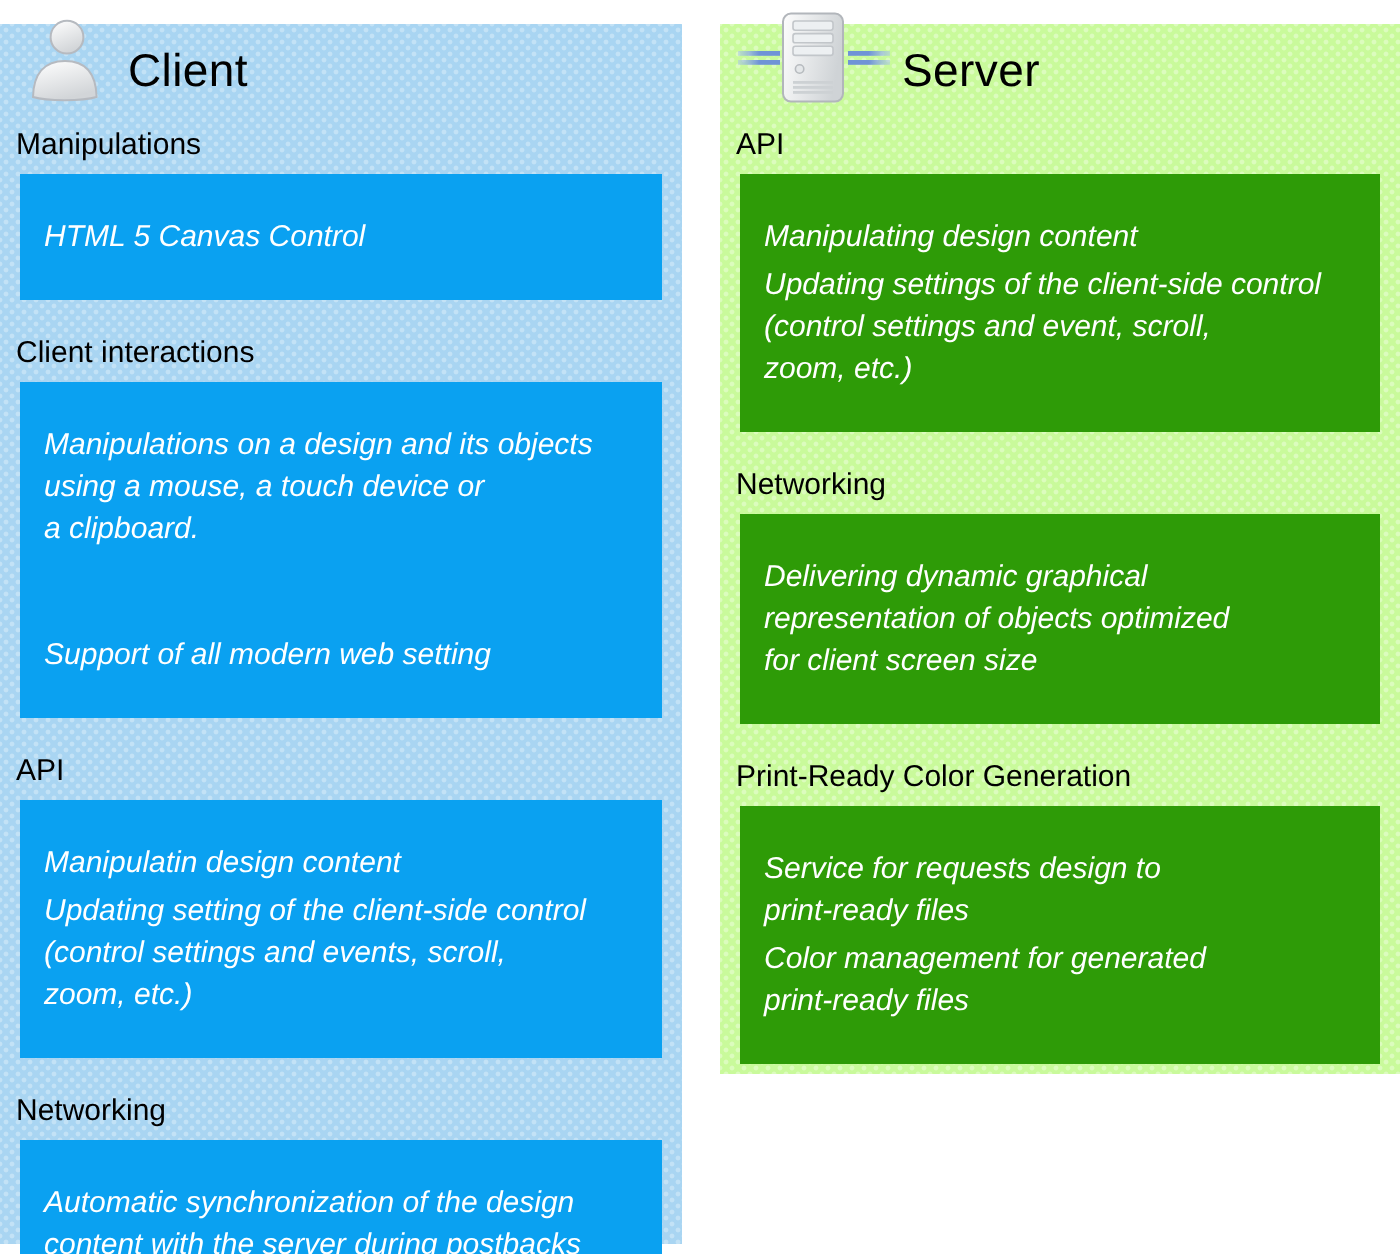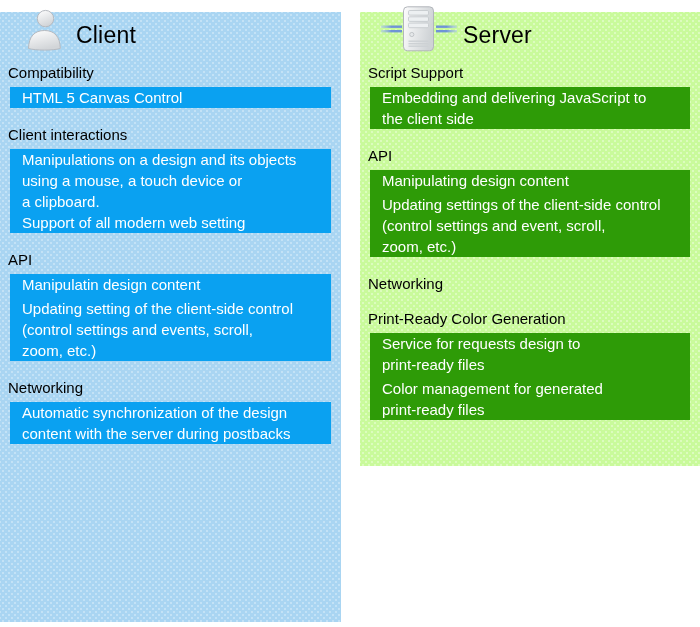--- a/index.html
+++ b/index.html
@@ -23,33 +23,33 @@
     background-color: var(--client-panel-bg);
     background-image:
       radial-gradient(rgba(255,255,255,.30) 1px, transparent 1.4px),
       radial-gradient(rgba(255,255,255,.30) 1px, transparent 1.4px);
     background-size: 6px 6px;
     background-position: 0 0, 3px 3px;
   }
   .panel.server {
     left: 360px;
     width: 340px;
-    height: 454px;
+    height: 525px;
     background-color: var(--server-panel-bg);
     background-image:
       radial-gradient(rgba(255,255,255,.35) 1px, transparent 1.4px),
       radial-gradient(rgba(255,255,255,.35) 1px, transparent 1.4px);
     background-size: 6px 6px;
     background-position: 0 0, 3px 3px;
   }
   .panel-header {
     display: flex;
     align-items: center;
     height: 46px;
-    padding-left: 24px;
+    padding-left: 12px;
   }
   .panel-header .icon-wrap { flex: 0 0 auto; line-height: 0; }
   .client .icon-wrap svg { margin-top: -11px; }
   .server .icon-wrap { margin-left: -3px; }
   .server .icon-wrap svg { margin-top: -12px; }
   .panel-title {
     margin: 0 0 0 12px;
     font-size: 23px;
     font-weight: 400;
     color: #000000;
@@ -58,24 +58,25 @@
   .server .panel-title { margin-left: 6px; }
   .section-label {
     font-size: 15px;
     color: #000000;
     line-height: 17px;
     margin: 18px 10px 6px 8px;
   }
   .section:first-child .section-label { margin-top: 6px; }
   .section-box {
     margin: 0 10px;
-    padding: 0 12px;
+    padding: 21px 12px;
     font-size: 15px;
     line-height: 21px;
     color: #ffffff;
+    font-style: italic;
   }
   .client .section-box { background: var(--client-box-bg); }
   .server .section-box { background: var(--server-box-bg); }
   .section-box p { margin: 0; white-space: pre-line; }
   .section-box p + p { margin-top: 3px; }
 </style>
 </head>
 <body>
 
 <div class="canvas" style="--client-panel-bg: #a9d5f2; --client-box-bg: #0aa1f1; --server-panel-bg: #c9fa9b; --server-box-bg: #2e9b07;">
@@ -91,21 +92,21 @@
             </linearGradient>
           </defs>
           <circle cx="21.5" cy="9.6" r="8.2" fill="url(#pg)" stroke="#b6bac0" stroke-width="1"></circle>
           <path d="M4.5 39.5 C4.8 27.5 10.5 21.5 20.5 21.5 C30.5 21.5 36 27.5 36.3 39.5 C29 41.6 11.5 41.6 4.5 39.5 Z" fill="url(#pg)" stroke="#b6bac0" stroke-width="1"></path>
         </svg>
       </span>
       <h1 class="panel-title">Client</h1>
     </header>
     <div class="sections">
   <div class="section">
-    <div class="section-label">Compatibility</div>
+    <div class="section-label">Manipulations</div>
     <div class="section-box">
             <p>HTML 5 Canvas Control</p>
           </div>
   </div>
 
   <div class="section">
     <div class="section-label">Client interactions</div>
     <div class="section-box">
             <p>Manipulations on a design and its objects
 using a mouse, a touch device or
@@ -171,40 +172,38 @@
           <g fill="#cdd1d4">
             <rect x="27.5" y="34.5" width="20" height="1.4"></rect>
             <rect x="27.5" y="37" width="20" height="1.4"></rect>
             <rect x="27.5" y="39.5" width="20" height="1.4"></rect>
           </g>
         </svg>
       </span>
       <h1 class="panel-title">Server</h1>
     </header>
     <div class="sections">
-  <div class="section">
-    <div class="section-label">Script Support</div>
-    <div class="section-box">
-            <p>Embedding and delivering JavaScript to
-the client side</p>
-          </div>
-  </div>
 
   <div class="section">
     <div class="section-label">API</div>
     <div class="section-box">
             <p>Manipulating design content</p>
             <p>Updating settings of the client-side control
 (control settings and event, scroll,
 zoom, etc.)</p>
           </div>
   </div>
 
   <div class="section">
     <div class="section-label">Networking</div>
+    <div class="section-box">
+            <p>Delivering dynamic graphical
+representation of objects optimized
+for client screen size</p>
+          </div>
   </div>
 
   <div class="section">
     <div class="section-label">Print-Ready Color Generation</div>
     <div class="section-box">
             <p>Service for requests design to
 print-ready files</p>
             <p>Color management for generated
 print-ready files</p>
           </div>

